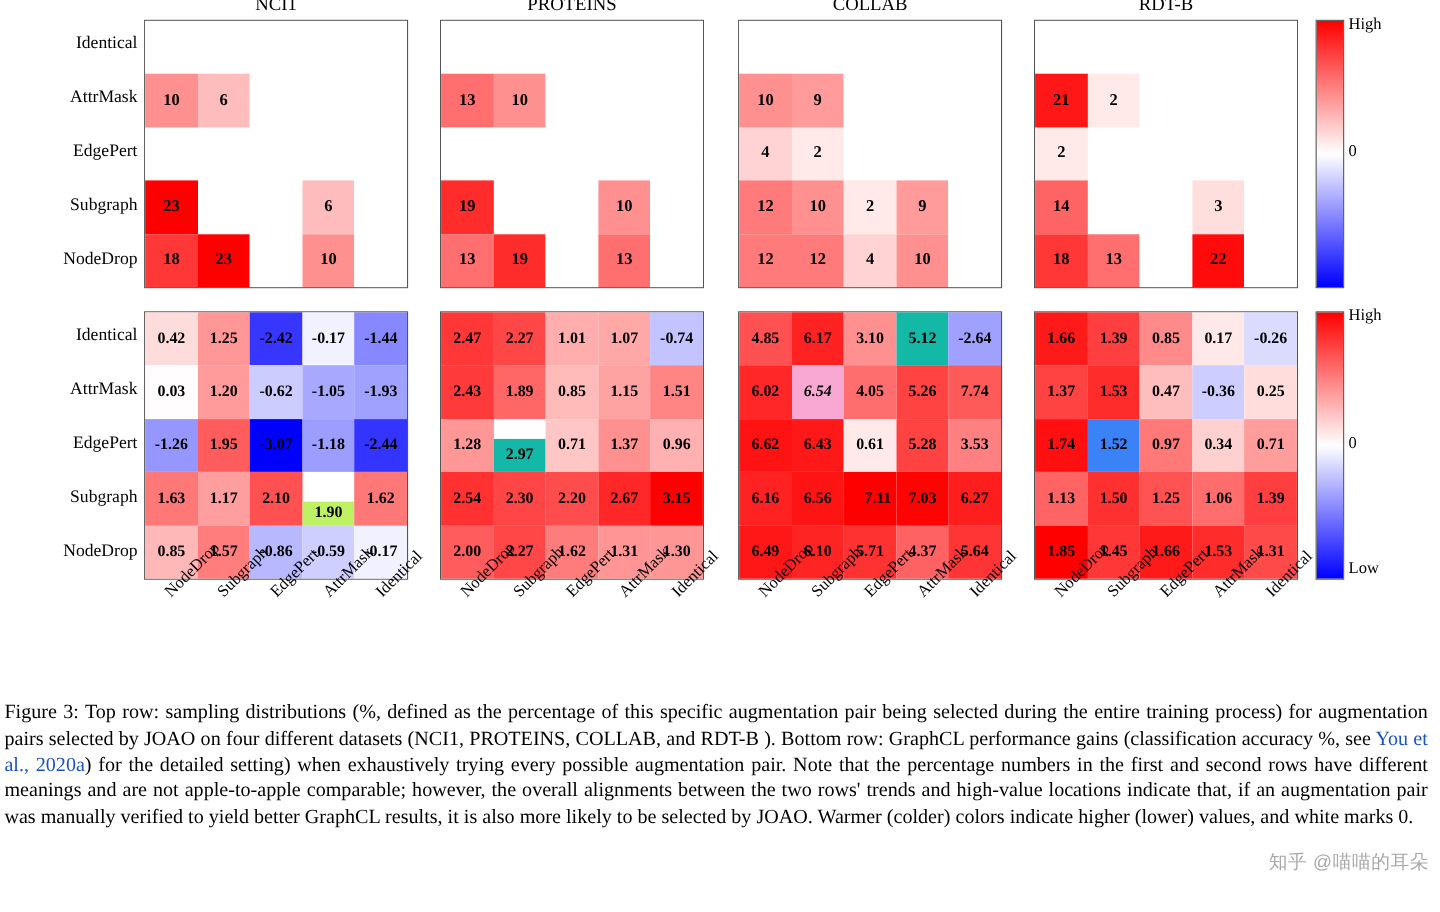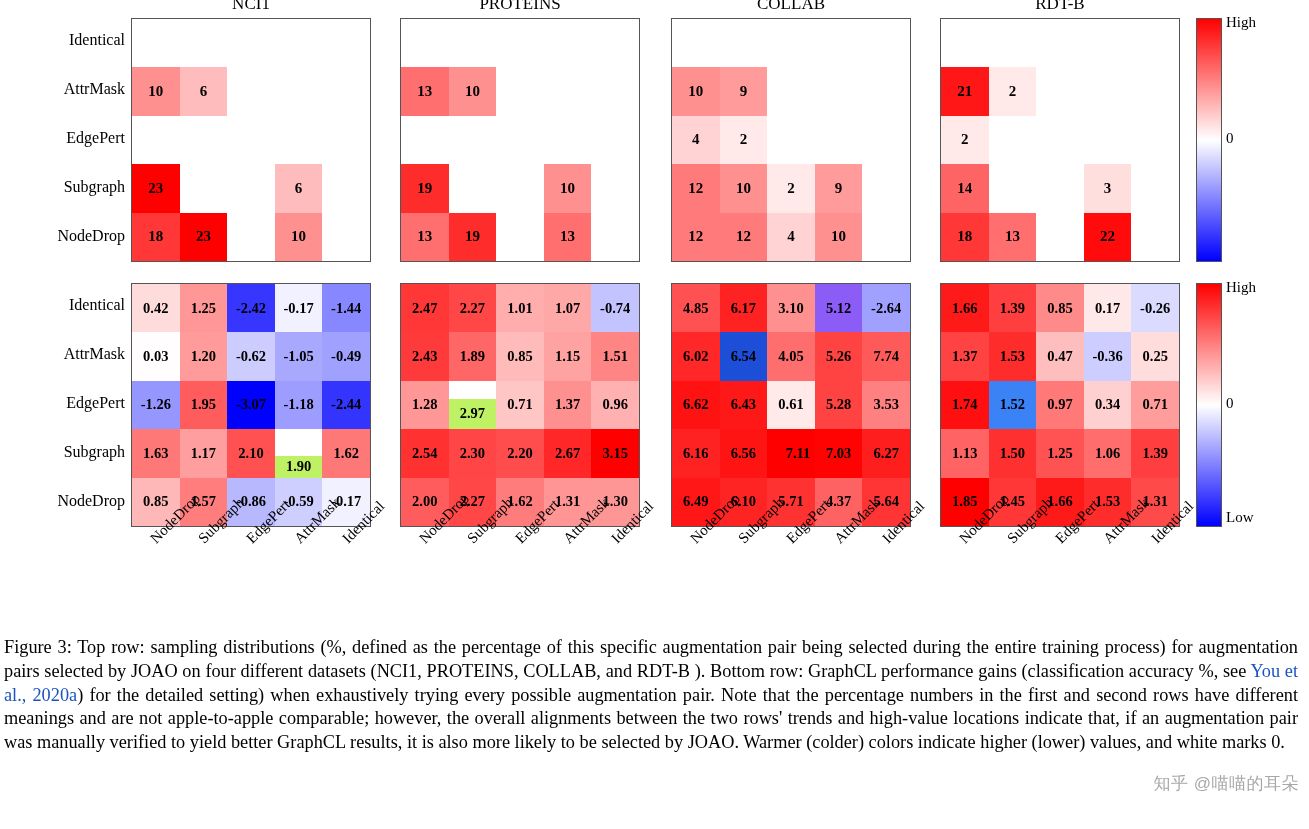--- a/index.html
+++ b/index.html
@@ -229,21 +229,21 @@
           <div class="grid" style="width: 240px; height: 244px; grid-template-columns: repeat(5, 1fr); grid-template-rows: repeat(5, 1fr);">
             <div class="cell small" style="background: rgb(255, 220, 220);">0.42</div>
             <div class="cell small" style="background: rgb(255, 151, 151);">1.25</div>
             <div class="cell small" style="background: rgb(54, 54, 255);">-2.42</div>
             <div class="cell small" style="background: rgb(241, 241, 255);">-0.17</div>
             <div class="cell small" style="background: rgb(135, 135, 255);">-1.44</div>
             <div class="cell small" style="background: rgb(255, 253, 253);">0.03</div>
             <div class="cell small" style="background: rgb(255, 155, 155);">1.20</div>
             <div class="cell small" style="background: rgb(204, 204, 255);">-0.62</div>
             <div class="cell small" style="background: rgb(168, 168, 255);">-1.05</div>
-            <div class="cell small" style="background: rgb(160, 160, 255);">-0.49</div>
+            <div class="cell small" style="background: rgb(160, 160, 255);">-1.93</div>
             <div class="cell small" style="background: rgb(150, 150, 255);">-1.26</div>
             <div class="cell small" style="background: rgb(255, 93, 93);">1.95</div>
             <div class="cell small" style="background: rgb(0, 0, 255);">-3.07</div>
             <div class="cell small" style="background: rgb(157, 157, 255);">-1.18</div>
             <div class="cell small" style="background: rgb(52, 52, 255);">-2.44</div>
             <div class="cell small" style="background: rgb(255, 120, 120);">1.63</div>
             <div class="cell small" style="background: rgb(255, 158, 158);">1.17</div>
             <div class="cell small" style="background: rgb(255, 81, 81);">2.10</div>
             <div class="cell small" style="background: #bef264; margin-top: 27px;">1.90</div>
             <div class="cell small" style="background: rgb(255, 120, 120);">1.62</div>
@@ -260,45 +260,45 @@
             <div class="cell small" style="background: rgb(255, 71, 71);">2.27</div>
             <div class="cell small" style="background: rgb(255, 173, 173);">1.01</div>
             <div class="cell small" style="background: rgb(255, 168, 168);">1.07</div>
             <div class="cell small" style="background: rgb(195, 195, 255); text-align: right;">-0.74</div>
             <div class="cell small" style="background: rgb(255, 58, 58);">2.43</div>
             <div class="cell small" style="background: rgb(255, 102, 102);">1.89</div>
             <div class="cell small" style="background: rgb(255, 186, 186);">0.85</div>
             <div class="cell small" style="background: rgb(255, 162, 162);">1.15</div>
             <div class="cell small" style="background: rgb(255, 133, 133);">1.51</div>
             <div class="cell small" style="background: rgb(255, 151, 151);">1.28</div>
-            <div class="cell small" style="background: #bef264; margin-top: 18px;">2.97</div>
+            <div class="cell small" style="background: #14b8a6; margin-top: 18px;">2.97</div>
             <div class="cell small" style="background: rgb(255, 198, 198);">0.71</div>
             <div class="cell small" style="background: rgb(255, 144, 144);">1.37</div>
             <div class="cell small" style="background: rgb(255, 177, 177);">0.96</div>
             <div class="cell small" style="background: rgb(255, 49, 49);">2.54</div>
             <div class="cell small" style="background: rgb(255, 69, 69);">2.30</div>
             <div class="cell small" style="background: rgb(255, 77, 77);">2.20</div>
             <div class="cell small" style="background: rgb(255, 39, 39);">2.67</div>
             <div class="cell small" style="background: rgb(255, 0, 0);">3.15</div>
             <div class="cell small" style="background: rgb(255, 93, 93);">2.00</div>
             <div class="cell small" style="background: rgb(255, 71, 71);">2.27</div>
             <div class="cell small" style="background: rgb(255, 124, 124);">1.62</div>
             <div class="cell small" style="background: rgb(255, 149, 149);">1.31</div>
             <div class="cell small" style="background: rgb(255, 150, 150);">1.30</div>
           </div>
         </div>
         <div class="panel" style="left: 671px; top: 283px; width: 240px; height: 244px;">
           <div class="grid" style="width: 240px; height: 244px; grid-template-columns: repeat(5, 1fr); grid-template-rows: repeat(5, 1fr);">
             <div class="cell small" style="background: rgb(255, 81, 81);">4.85</div>
             <div class="cell small" style="background: rgb(255, 34, 34);">6.17</div>
             <div class="cell small" style="background: rgb(255, 144, 144);">3.10</div>
-            <div class="cell small" style="background: #8b5cf6;">5.12</div>
+            <div class="cell small" style="background: #14b8a6;">5.12</div>
             <div class="cell small" style="background: rgb(160, 160, 255);">-2.64</div>
             <div class="cell small" style="background: rgb(255, 39, 39);">6.02</div>
-            <div class="cell small" style="background: #1d4ed8;">6.54</div>
+            <div class="cell small" style="background: #f9a8d4; font-style: italic;">6.54</div>
             <div class="cell small" style="background: rgb(255, 110, 110);">4.05</div>
             <div class="cell small" style="background: rgb(255, 66, 66);">5.26</div>
             <div class="cell small" style="background: rgb(255, 90, 90);">7.74</div>
             <div class="cell small" style="background: rgb(255, 18, 18);">6.62</div>
             <div class="cell small" style="background: rgb(255, 24, 24);">6.43</div>
             <div class="cell small" style="background: rgb(255, 233, 233);">0.61</div>
             <div class="cell small" style="background: rgb(255, 66, 66);">5.28</div>
             <div class="cell small" style="background: rgb(255, 128, 128);">3.53</div>
             <div class="cell small" style="background: rgb(255, 34, 34);">6.16</div>
             <div class="cell small" style="background: rgb(255, 20, 20);">6.56</div>

